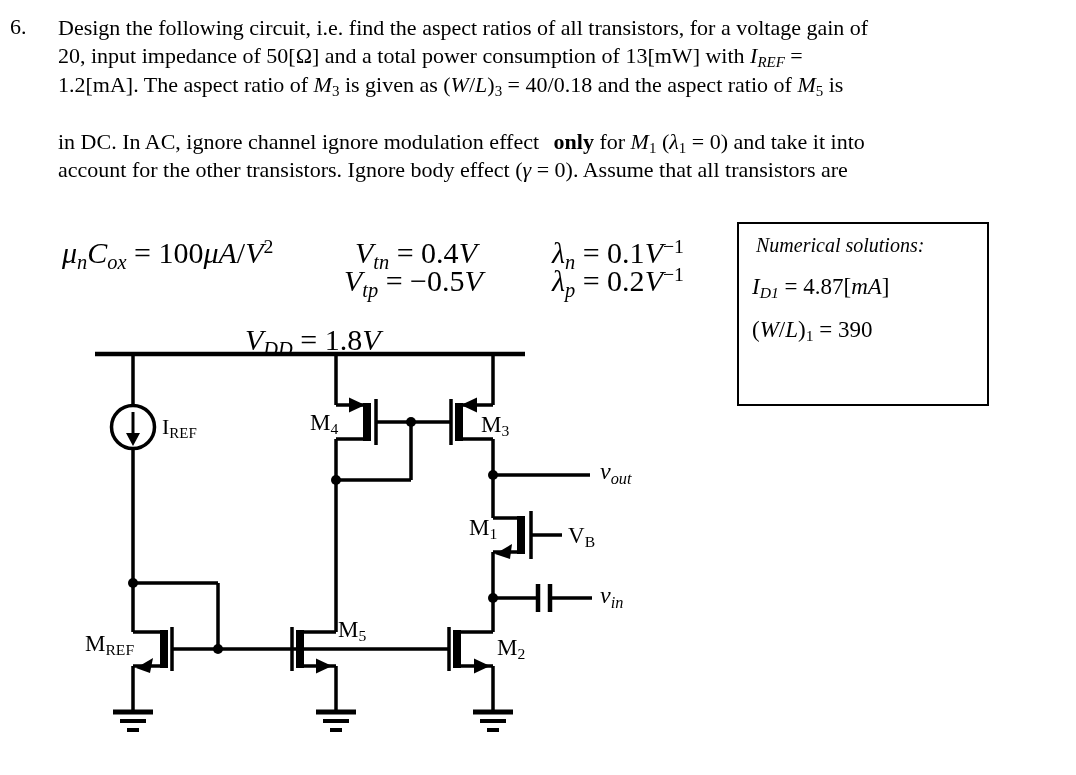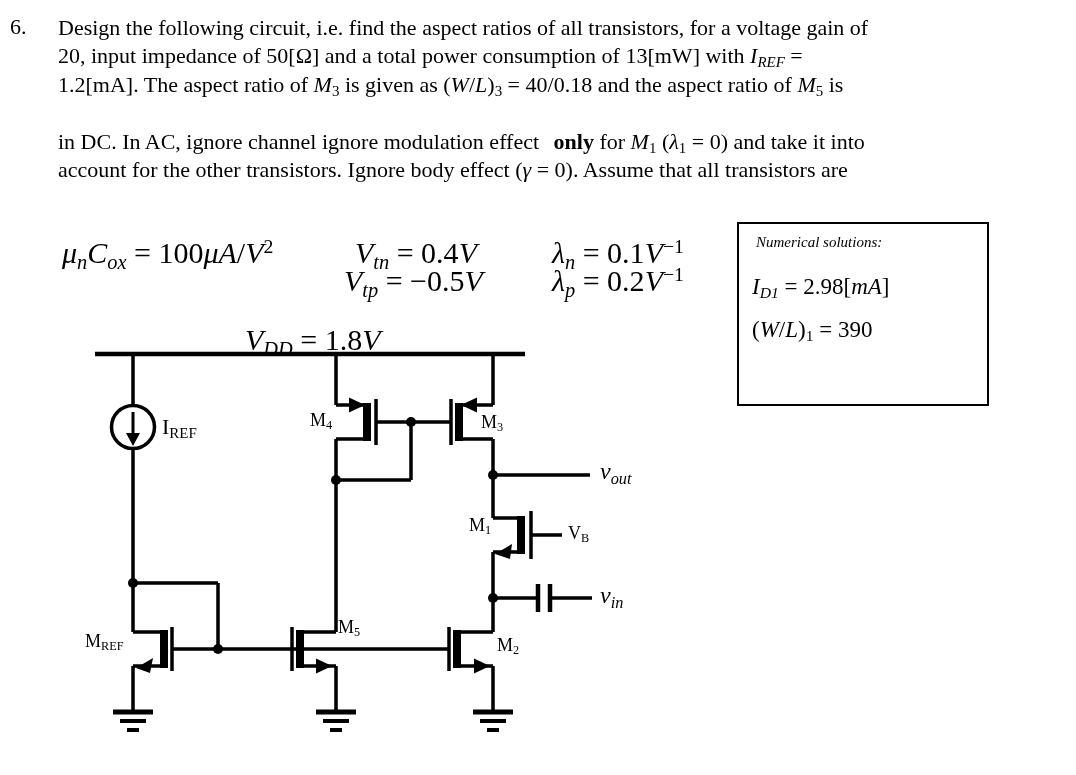--- a/index.html
+++ b/index.html
@@ -16,23 +16,23 @@
   .pnum{left:10px;top:14px;font-size:22px;}
   .param{font-size:30px;margin-top:8px;}
   .it{font-style:italic;}
   .bd{font-weight:bold;margin-left:9px;}
   sub{font-size:68%;line-height:0;vertical-align:-0.28em;}
   sup{font-size:66%;line-height:0;vertical-align:0.5em;}
   .solbox{
     left:737px;top:222px;width:248px;height:180px;
     border:2.5px solid #000;
   }
-  .soltitle{left:17px;top:10px;font-size:15px;}
+  .soltitle{left:17px;top:10px;font-size:20px;}
   .solline{font-size:23px;left:13px;}
-  .clabel{font-size:18px;}
+  .clabel{font-size:23px;}
   svg{position:absolute;left:0;top:0;}
 </style>
 </head>
 <body>
 
 <div class="page">
 
   <div class="abs pnum">6.</div>
   <div class="abs pline" style="top:14px"><span>Design the following circuit, i.e. find the aspect ratios of all transistors, for a voltage gain of</span></div>
   <div class="abs pline" style="top:42px"><span>20, input impedance of 50[Ω] and a total power consumption of 13[mW] with </span><span class="it">I</span><sub class="it">REF</sub><span> =</span></div>
@@ -41,21 +41,21 @@
   <div class="abs pline" style="top:156px"><span>account for the other transistors. Ignore body effect (</span><span class="it">γ</span><span> = 0). Assume that all transistors are</span></div>
 
   <div class="abs param" style="left:62px;top:228px"><span class="it">μ</span><sub class="it">n</sub><span class="it">C</span><sub class="it">ox</sub><span> = 100</span><span class="it">μA</span><span>/</span><span class="it">V</span><sup>2</sup></div>
   <div class="abs param" style="left:355px;top:228px"><span class="it">V</span><sub class="it">tn</sub><span> = 0.4</span><span class="it">V</span></div>
   <div class="abs param" style="left:344px;top:256px"><span class="it">V</span><sub class="it">tp</sub><span> = −0.5</span><span class="it">V</span></div>
   <div class="abs param" style="left:552px;top:228px"><span class="it">λ</span><sub class="it">n</sub><span> = 0.1</span><span class="it">V</span><sup>−1</sup></div>
   <div class="abs param" style="left:552px;top:256px"><span class="it">λ</span><sub class="it">p</sub><span> = 0.2</span><span class="it">V</span><sup>−1</sup></div>
 
   <div class="abs solbox">
     <div class="abs soltitle"><span class="it">Numerical solutions:</span></div>
-    <div class="abs solline" style="top:50px"><span class="it">I</span><sub class="it">D1</sub><span> = 2.98[</span><span class="it">mA</span><span>]</span></div>
+    <div class="abs solline" style="top:50px"><span class="it">I</span><sub class="it">D1</sub><span> = 4.87[</span><span class="it">mA</span><span>]</span></div>
     <div class="abs solline" style="top:93px"><span>(</span><span class="it">W</span><span>/</span><span class="it">L</span><span>)</span><sub>1</sub><span> = 390</span></div>
   </div>
 
   <svg width="1076" height="775" viewBox="0 0 1076 775">
 
     <path d="M95 354 H525" stroke="#000" stroke-width="4.5" fill="none"></path>
 
     <path stroke="#000" stroke-width="3.5" fill="none" d="
       M133 354 V406  M133 448 V583  M133 583 V632
       M133 632 H164  M133 666 H164  M133 666 V712

